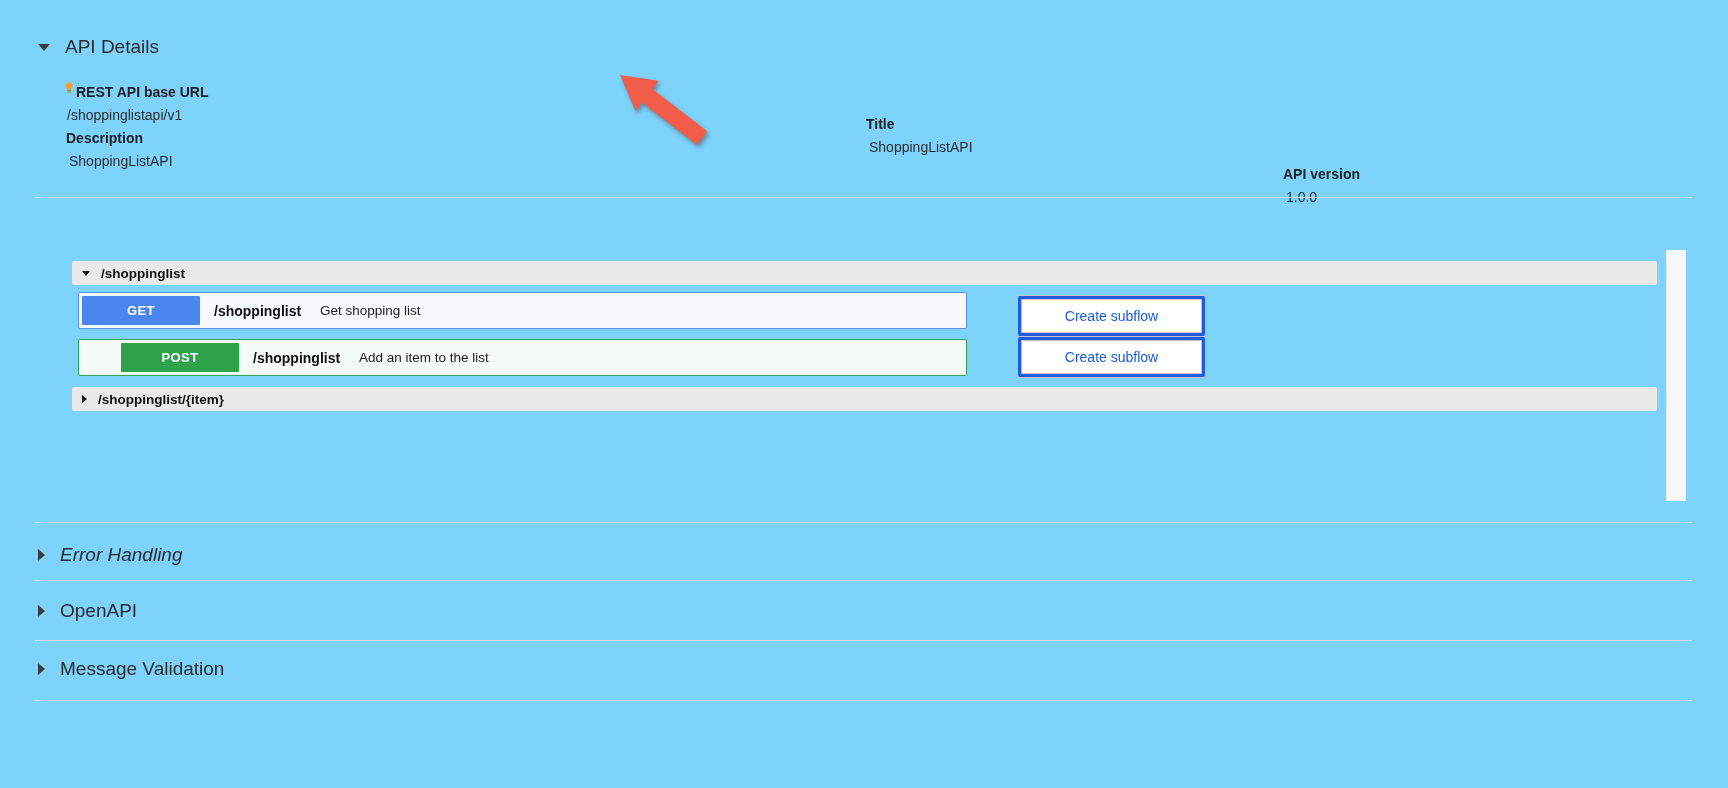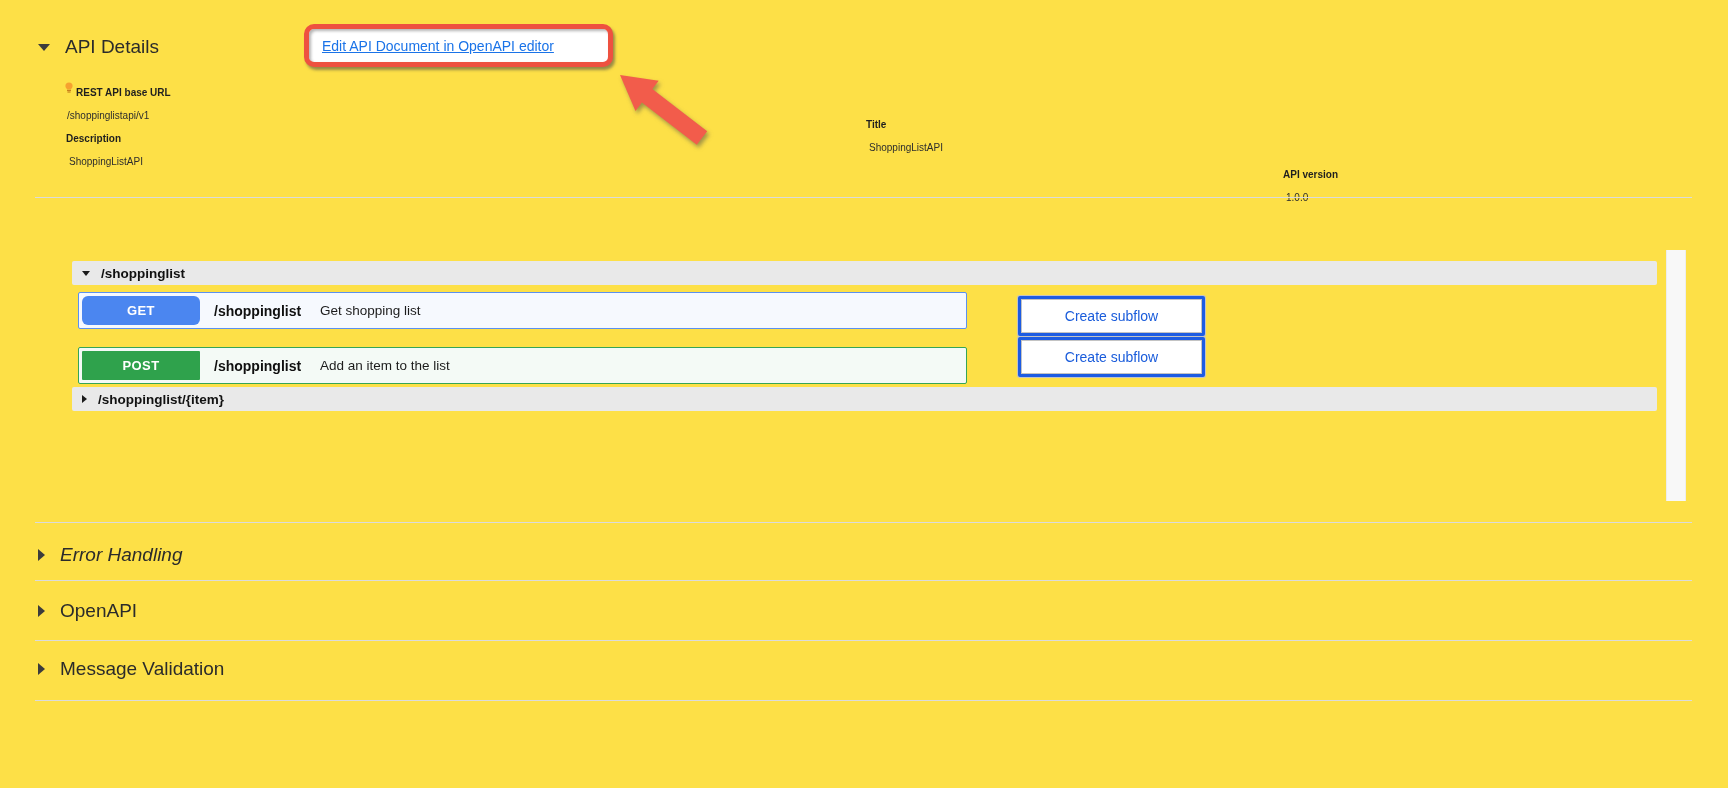--- a/index.html
+++ b/index.html
@@ -5,21 +5,21 @@
   * { margin: 0; padding: 0; box-sizing: border-box; }
   html, body { background: #ffffff; }
   body {
     font-family: "Liberation Sans", "DejaVu Sans", sans-serif;
     color: #222222;
   }
   #screen {
     position: relative;
     width: 1728px;
     height: 788px;
-    background: #fde047;
+    background: #7dd3fc;
     overflow: hidden;
   }
   .abs { position: absolute; }
 
   
   .section-header {
     display: flex;
     align-items: center;
     gap: 15px;
     font-size: 19px;
@@ -65,21 +65,21 @@
   .edit-link {
     font-size: 14px;
     font-weight: 500;
     color: #1a73e8;
     text-decoration: underline;
     cursor: pointer;
   }
   .arrow-svg { left: 585px; top: 60px; }
 
   
-  .field { font-size: 10px; line-height: 23px; }
+  .field { font-size: 14px; line-height: 23px; }
   .field .flabel { font-weight: 600; color: #1f1f1f; display: flex; align-items: center; }
   .field .fvalue { font-weight: 400; color: #2d2d2d; padding-left: 3px; }
   .bulb { margin-right: 2px; position: relative; top: -4px; }
 
   .divider {
     left: 35px; width: 1657px; height: 1px;
     background: #dbdbdb;
   }
 
   
@@ -110,21 +110,21 @@
   .method-badge {
     margin-left: 3px;
     width: 118px; height: 29px;
     display: flex; align-items: center; justify-content: center;
     color: #ffffff;
     font-size: 13px;
     font-weight: 700;
     letter-spacing: 0.4px;
     border-radius: 1px;
   }
-  .method-badge.get  { background: #4b86f0; border-radius: 6px; }
+  .method-badge.get  { background: #4b86f0; }
   .method-badge.post { background: #2fa24c; }
   .op-path {
     margin-left: 14px;
     width: 97px;
     font-size: 14px;
     font-weight: 700;
     color: #101010;
   }
   .op-desc {
     margin-left: 9px;
@@ -155,23 +155,20 @@
 </head>
 <body>
 
 <div id="screen">
 
   <div class="abs section-header" style="left:38px; top:36px;">
     <span class="tri-down"></span>
     <span>API Details</span>
   </div>
 
-  <div class="abs red-box">
-    <a class="edit-link">Edit API Document in OpenAPI editor</a>
-  </div>
 
   <svg class="abs arrow-svg" width="140" height="95" viewBox="0 0 140 95">
     <polygon points="35,15 73.7,20.7 67.3,29 122.2,71.2 111.8,84.8 56.9,42.6 50.5,50.9" fill="#f25c4b" style="filter: drop-shadow(2px 3px 2px rgba(70,70,70,0.5));"></polygon>
   </svg>
 
   <div class="abs field" style="left:64px; top:81px;">
     <div class="flabel">
       <svg class="bulb" width="10" height="13" viewBox="0 0 10 13">
         <path d="M5 0.5 a3.6 3.6 0 0 1 3.6 3.6 c0 1.6-1.1 2.4-1.6 3.1 h-4 c-0.5-0.7-1.6-1.5-1.6-3.1 A3.6 3.6 0 0 1 5 0.5z" fill="#f6a12f"></path>
         <rect x="3" y="7.7" width="4" height="1.3" fill="#c9801d"></rect>
@@ -206,21 +203,21 @@
     <span>/shoppinglist</span>
   </div>
 
   <div class="abs op-row get" style="top:292px;">
     <span class="method-badge get">GET</span>
     <span class="op-path">/shoppinglist</span>
     <span class="op-desc">Get shopping list</span>
   </div>
   <div class="abs subflow-btn" style="top:296px;">Create subflow</div>
 
-  <div class="abs op-row post" style="top:347px;">
+  <div class="abs op-row post" style="top:339px;padding-left:39px;">
     <span class="method-badge post">POST</span>
     <span class="op-path">/shoppinglist</span>
     <span class="op-desc">Add an item to the list</span>
   </div>
   <div class="abs subflow-btn" style="top:337px;">Create subflow</div>
 
   <div class="abs path-bar" style="top:387px;">
     <span class="tri-right-sm"></span>
     <span>/shoppinglist/{item}</span>
   </div>

